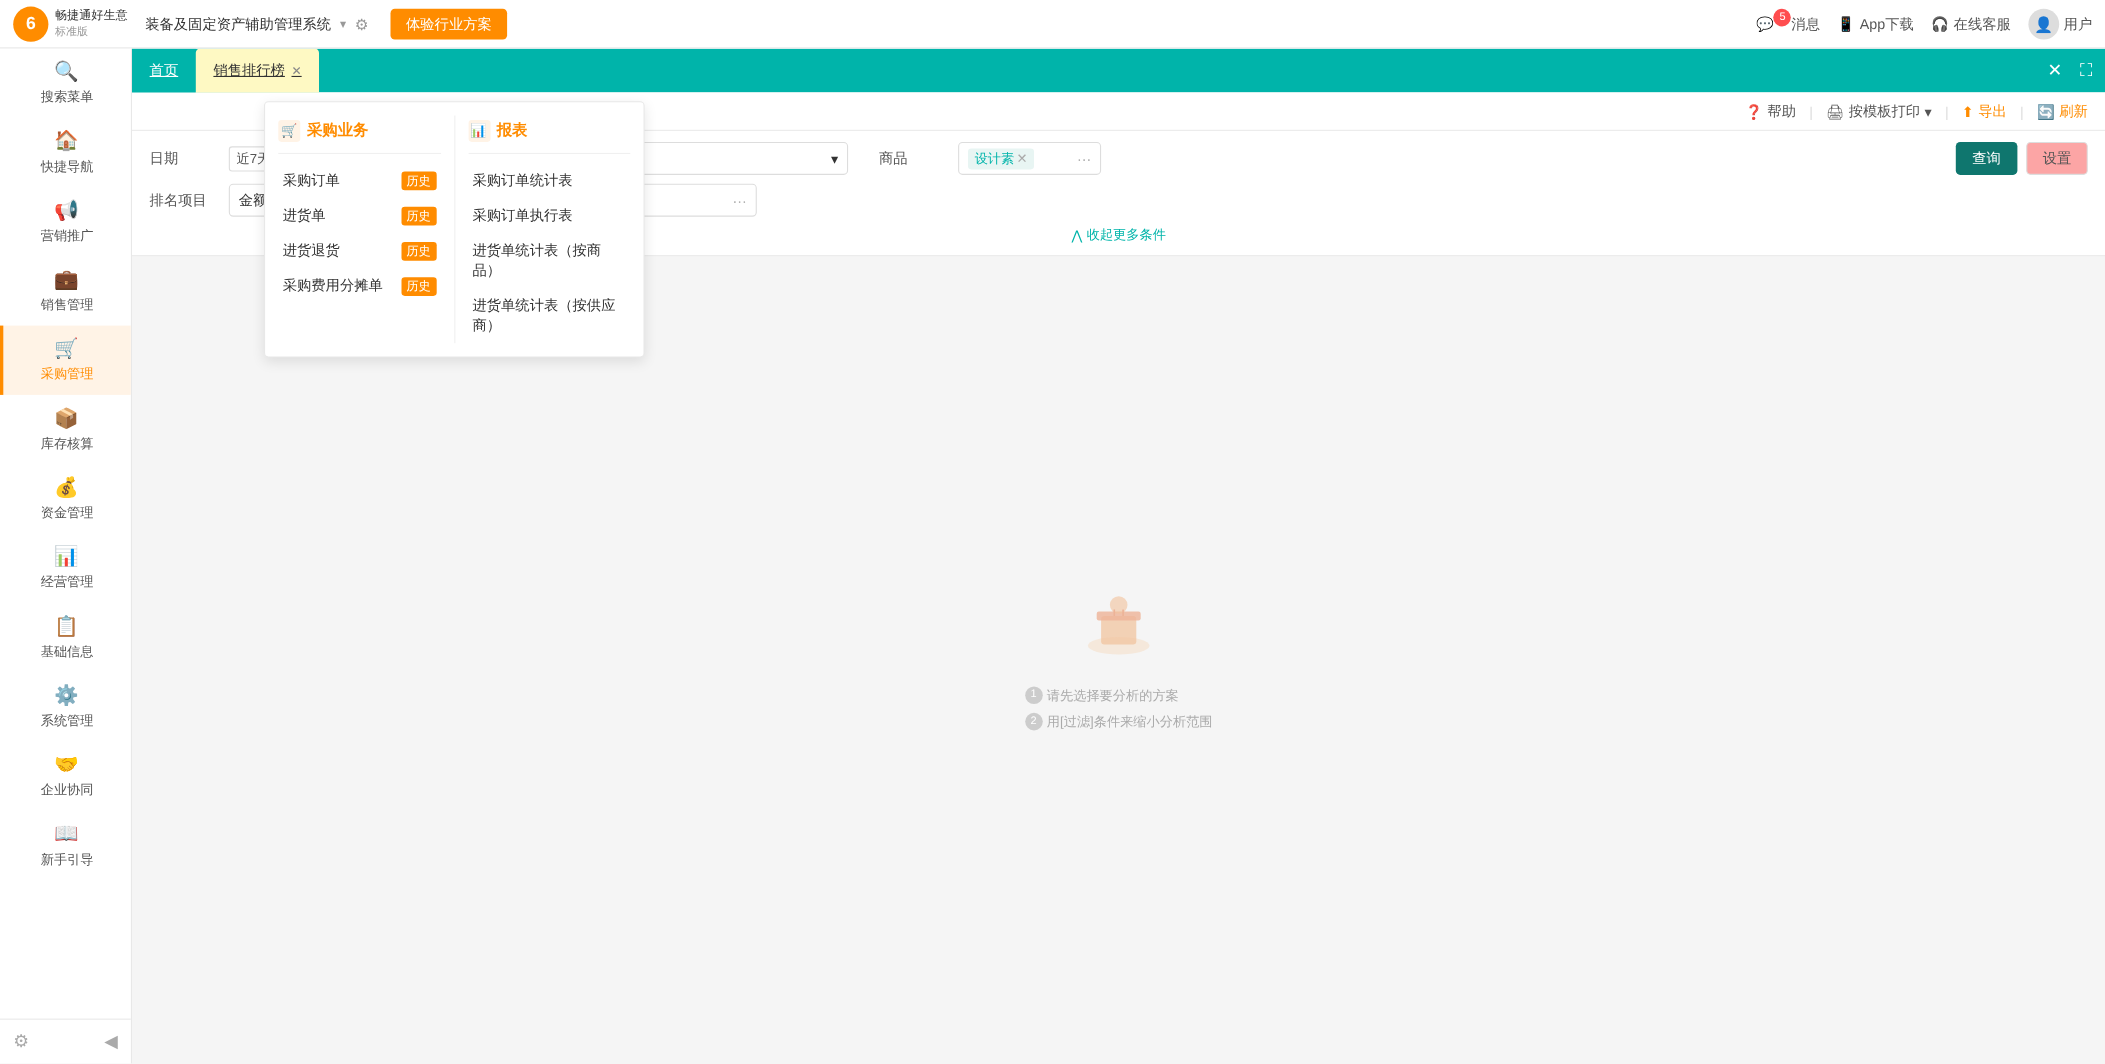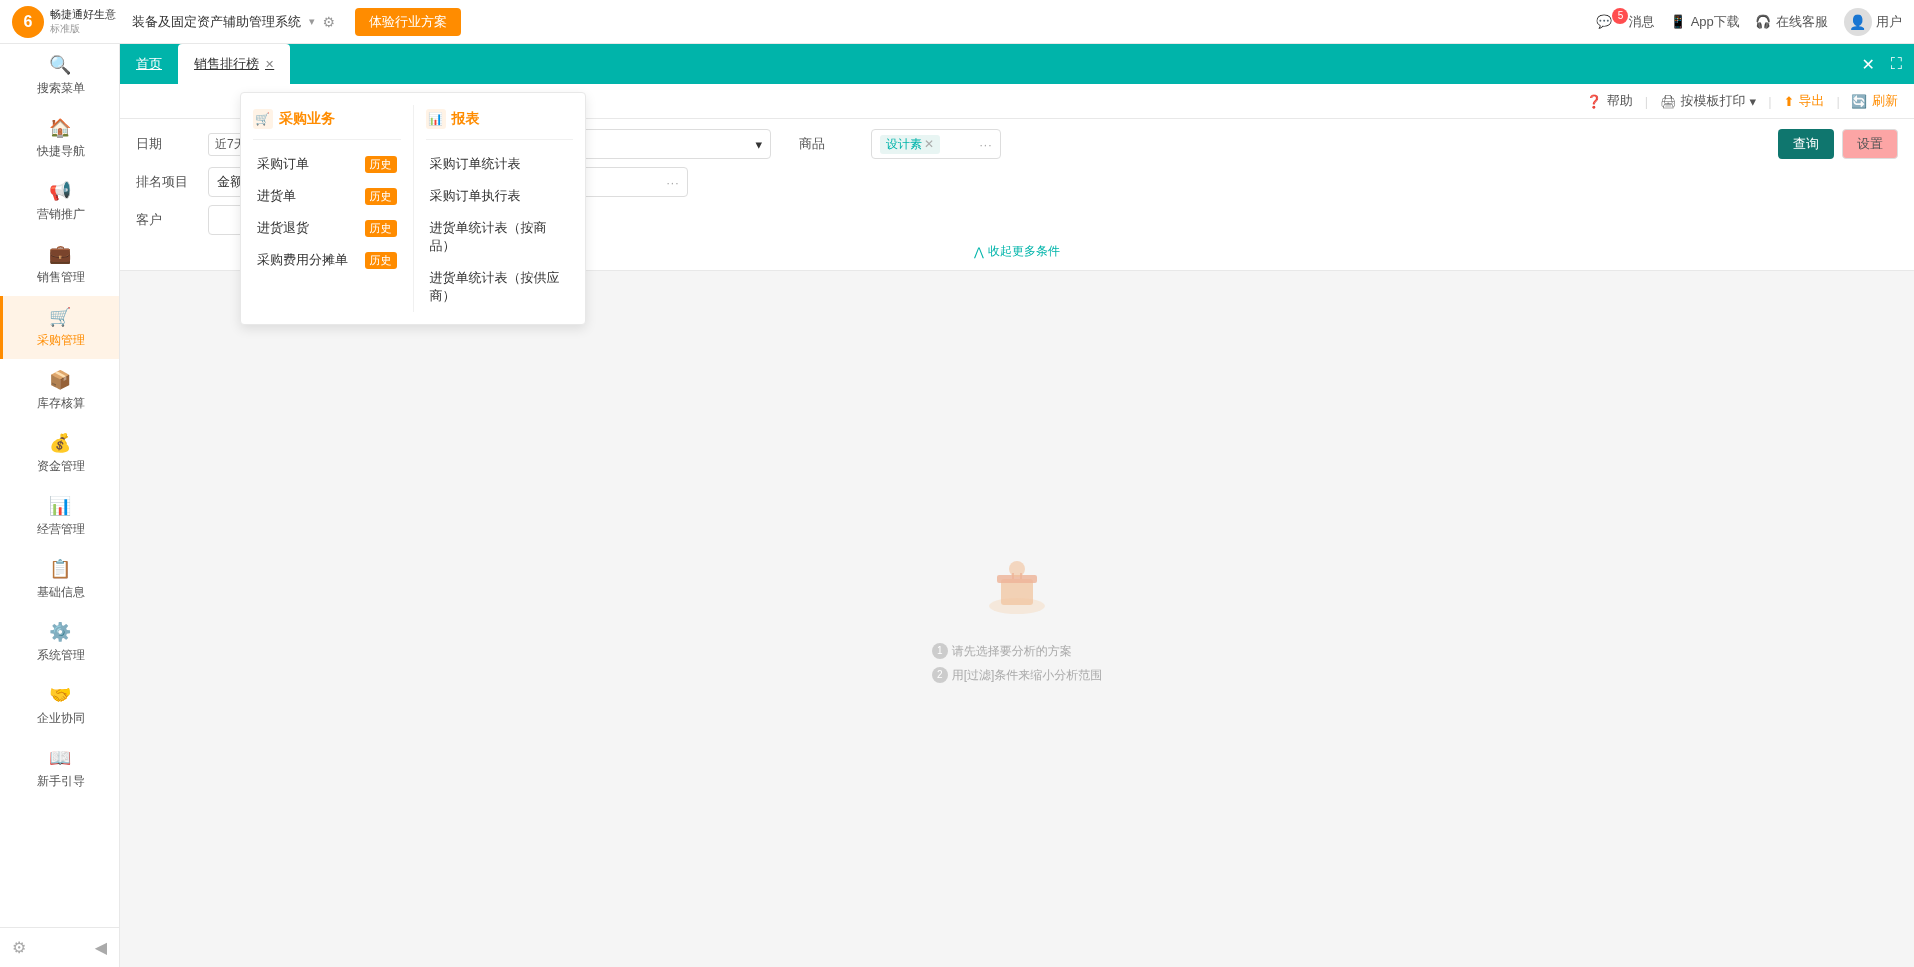--- a/index.html
+++ b/index.html
@@ -158,21 +158,21 @@
       align-items: center;
       padding: 0 16px;
       cursor: pointer;
       font-size: 13px;
       color: #fff;
       position: relative;
       text-decoration: underline;
     }
     .tab-item.home { background: #00b4aa; }
     .tab-item.active {
-      background: #ffffff;
+      background: #fef9c3;
       color: #333;
       border-radius: 4px 4px 0 0;
     }
     .tab-close {
       margin-left: 6px;
       font-size: 11px;
       color: #888;
       cursor: pointer;
     }
     .tab-controls {
@@ -574,28 +574,20 @@
           <span>▾</span>
         </div>
 
         <span class="filter-label" style="margin-left:16px;">业务员</span>
         <div class="filter-select" style="min-width:200px;">
           <span></span>
           <span style="color:#aaa;">···</span>
         </div>
       </div>
 
-      <div class="filter-row">
-
-        <span class="filter-label">客户</span>
-        <div class="filter-select" style="min-width:180px;">
-          <span></span>
-          <span style="color:#aaa;">···</span>
-        </div>
-      </div>
 
       <div class="filter-row" style="justify-content:center;">
         <div class="collapse-btn">
           <span>⋀</span>
           <span>收起更多条件</span>
         </div>
       </div>
     </div>
 
     <div class="empty-state">

